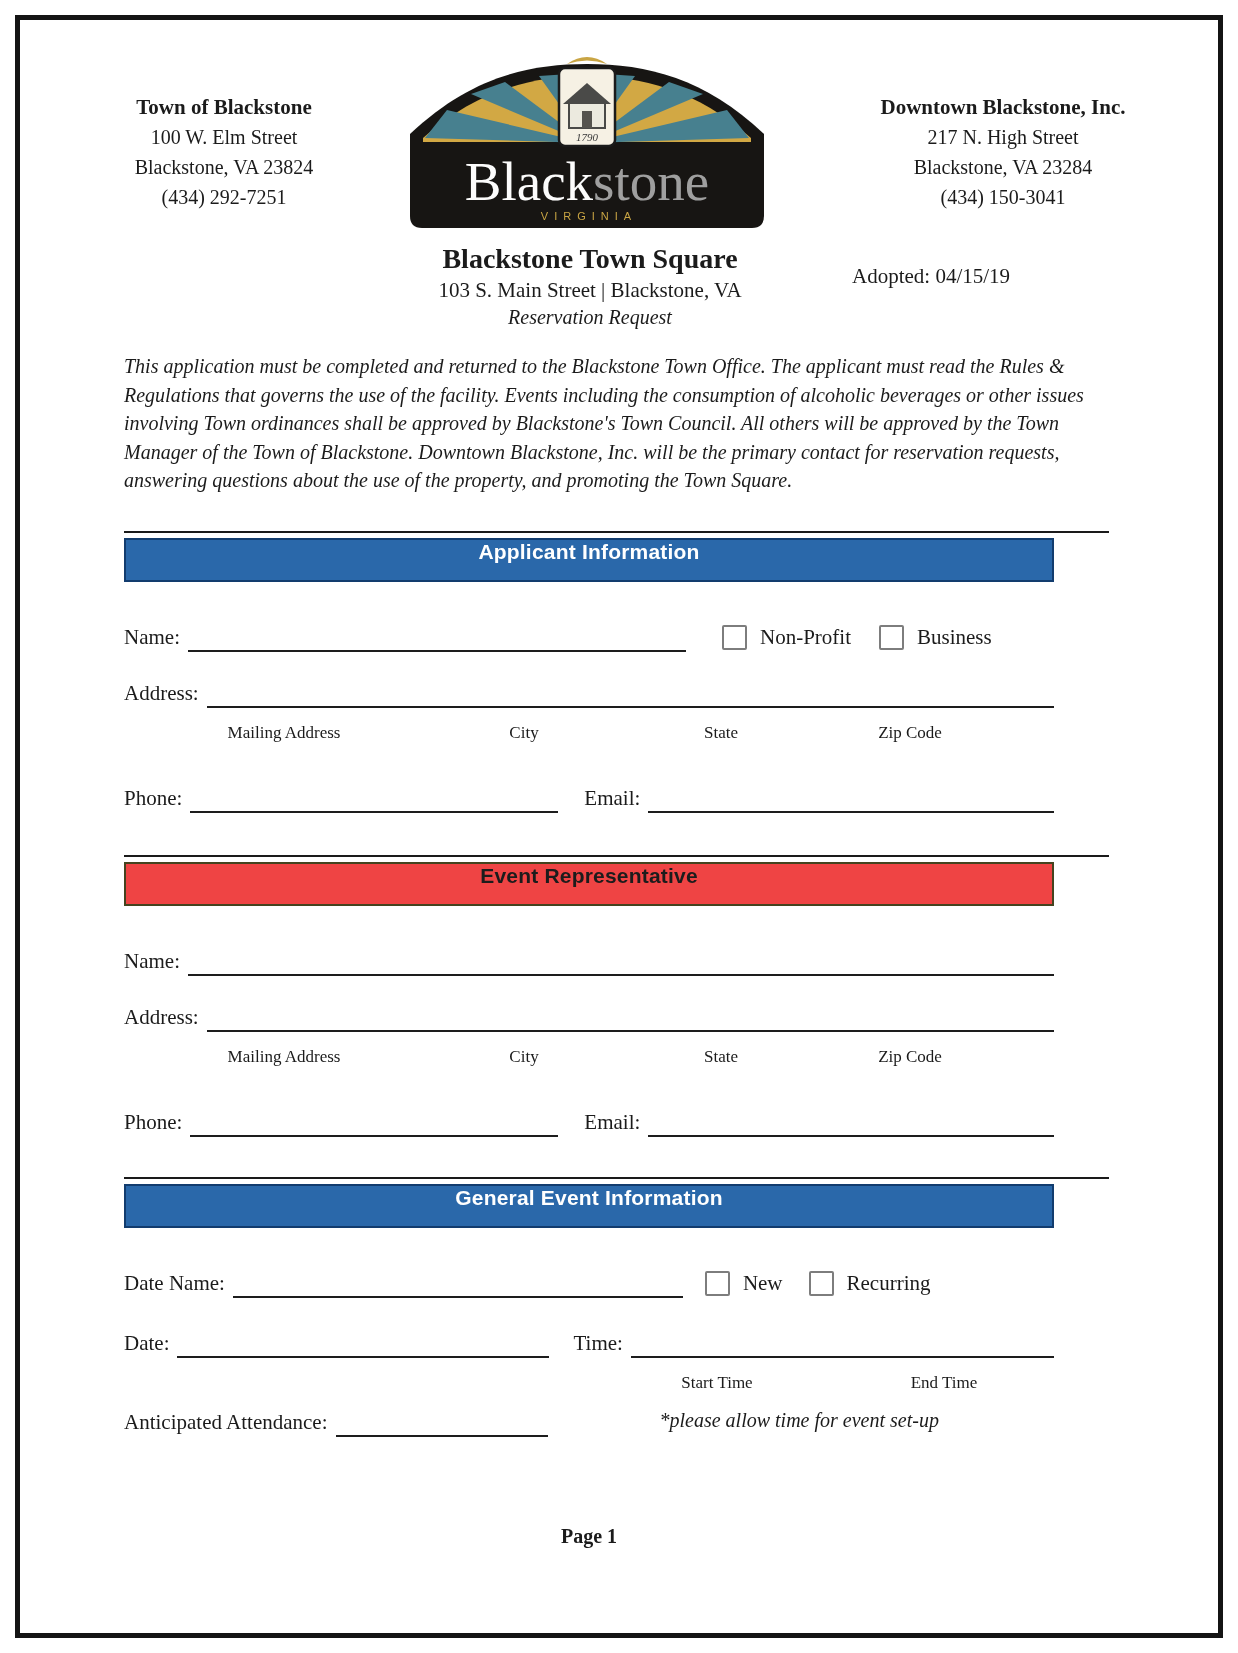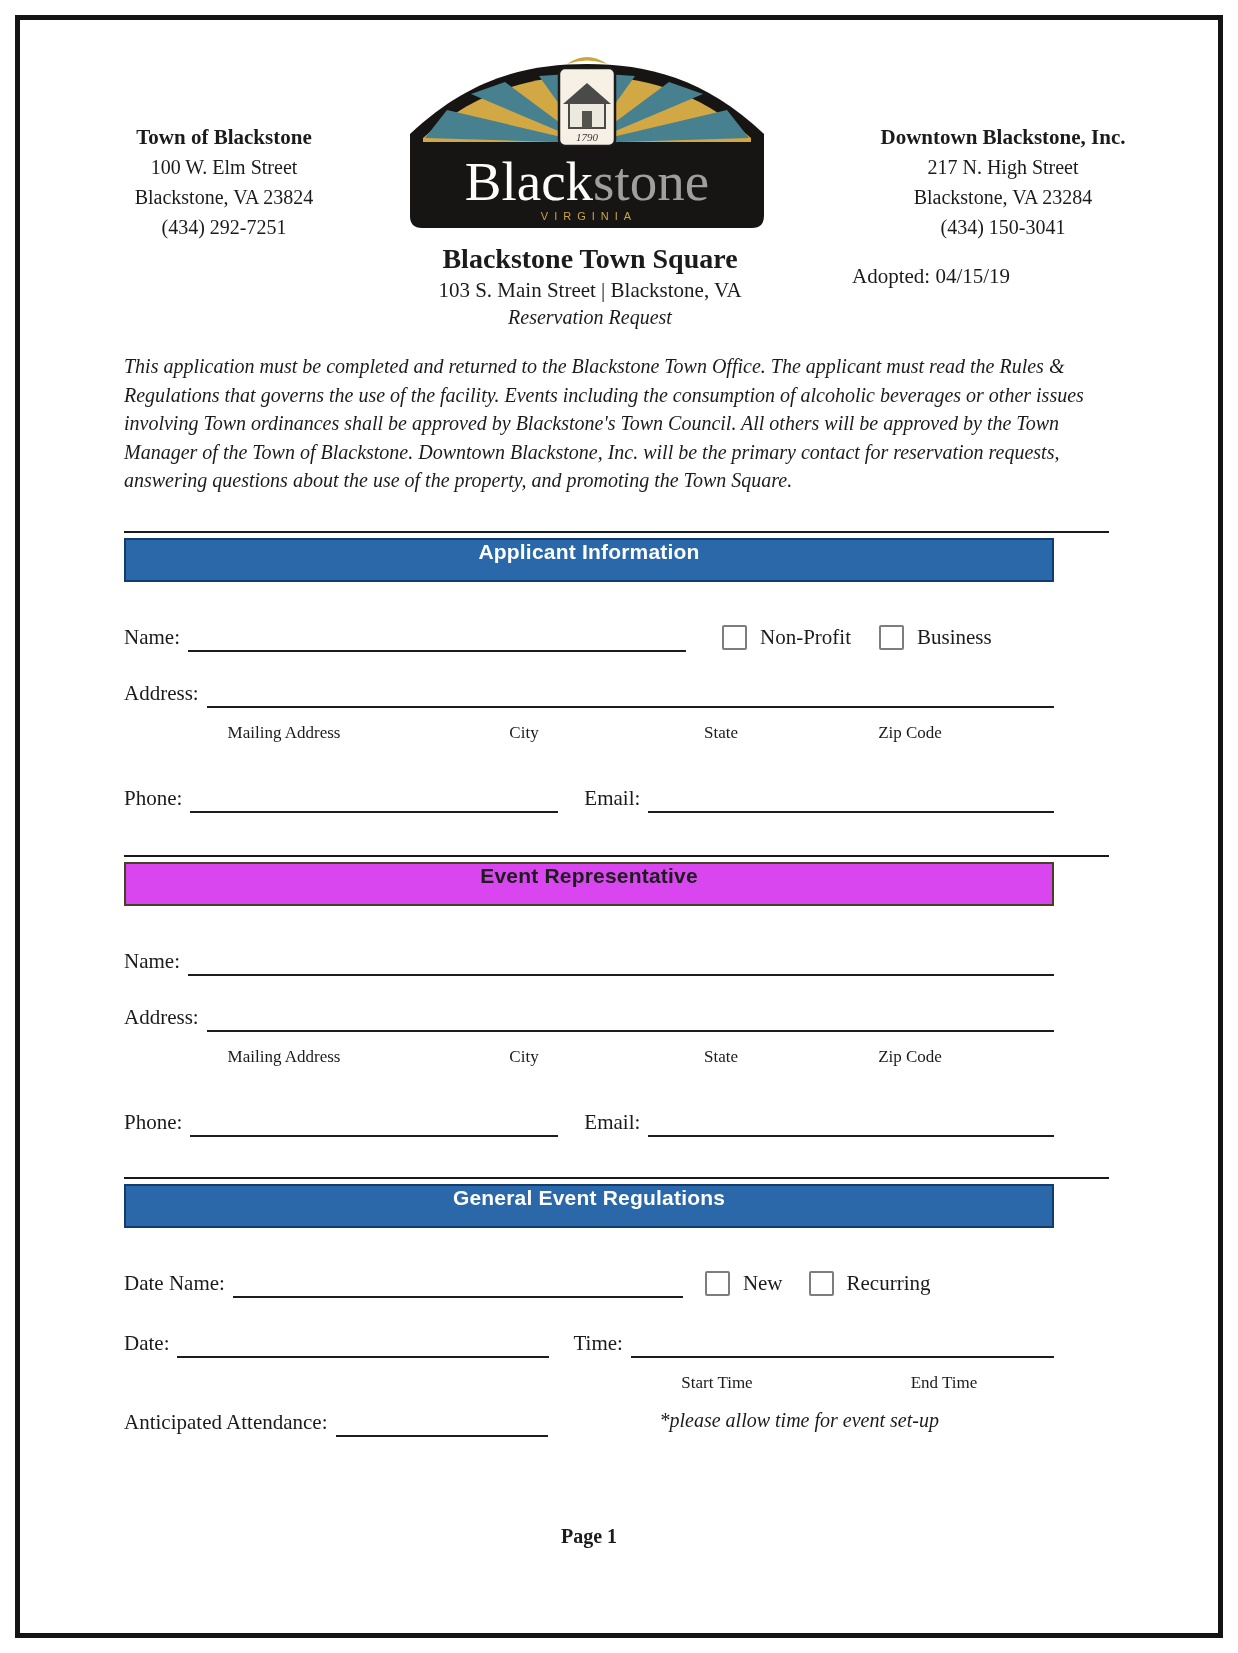--- a/index.html
+++ b/index.html
@@ -8,21 +8,21 @@
     background:#ffffff; padding:15px;
     font-family:"Liberation Serif","DejaVu Serif",serif;
     color:#1b1b1b;
   }
   .frame {
     border:5px solid #141414; height:100%; box-sizing:border-box;
     position:relative; overflow:hidden;
   }
   
   .hdr { position:relative; height:312px; }
-  .org { position:absolute; top:72px; text-align:center; font-size:20px; line-height:30px;margin-top:30px; }
+  .org { position:absolute; top:72px; text-align:center; font-size:20px; line-height:30px; }
   .org-left  { left:78px;  width:252px; }
   .org-right { left:828px; width:310px; }
   .org-name { font-weight:bold; font-size:21px; }
   .logo-wrap { position:absolute; left:387px; top:28px; width:360px; height:186px; }
   .title-block { position:absolute; left:270px; top:222px; width:600px; text-align:center; }
   .doc-title { font-size:28px; font-weight:bold; line-height:34px; }
   .doc-address { font-size:21px; line-height:28px; }
   .doc-subtitle { font-size:20px; font-style:italic; line-height:26px; }
   .adopted { position:absolute; left:832px; top:244px; font-size:21px; }
   
@@ -153,21 +153,21 @@
 
       <div class="frow mt36">
         <span class="lbl">Phone:</span>
         <span class="fline" style="width:368px"></span>
         <span class="sp" style="width:26px"></span>
         <span class="lbl">Email:</span>
         <span class="fline grow"></span>
       </div>
 
       <div class="section-rule rule-2"></div>
-      <div class="section-bar bar-yellow" style="background: #d946ef;">
+      <div class="section-bar bar-yellow" style="background: #ef4444;">
         <span>Event Representative</span>
       </div>
 
       <div class="frow mt40">
         <span class="lbl">Name:</span>
         <span class="fline grow"></span>
       </div>
 
       <div class="frow mt26">
         <span class="lbl">Address:</span>
@@ -183,21 +183,21 @@
       <div class="frow mt36">
         <span class="lbl">Phone:</span>
         <span class="fline" style="width:368px"></span>
         <span class="sp" style="width:26px"></span>
         <span class="lbl">Email:</span>
         <span class="fline grow"></span>
       </div>
 
       <div class="section-rule rule-3"></div>
       <div class="section-bar bar-blue" style="background: rgb(42, 104, 170);">
-        <span>General Event Regulations</span>
+        <span>General Event Information</span>
       </div>
 
       <div class="frow mt40">
         <span class="lbl">Date Name:</span>
         <span class="fline" style="width:450px"></span>
         <span class="sp" style="width:22px"></span>
         <span class="cbox"></span>
         <span class="cblabel">New</span>
         <span class="sp" style="width:26px"></span>
         <span class="cbox"></span>

